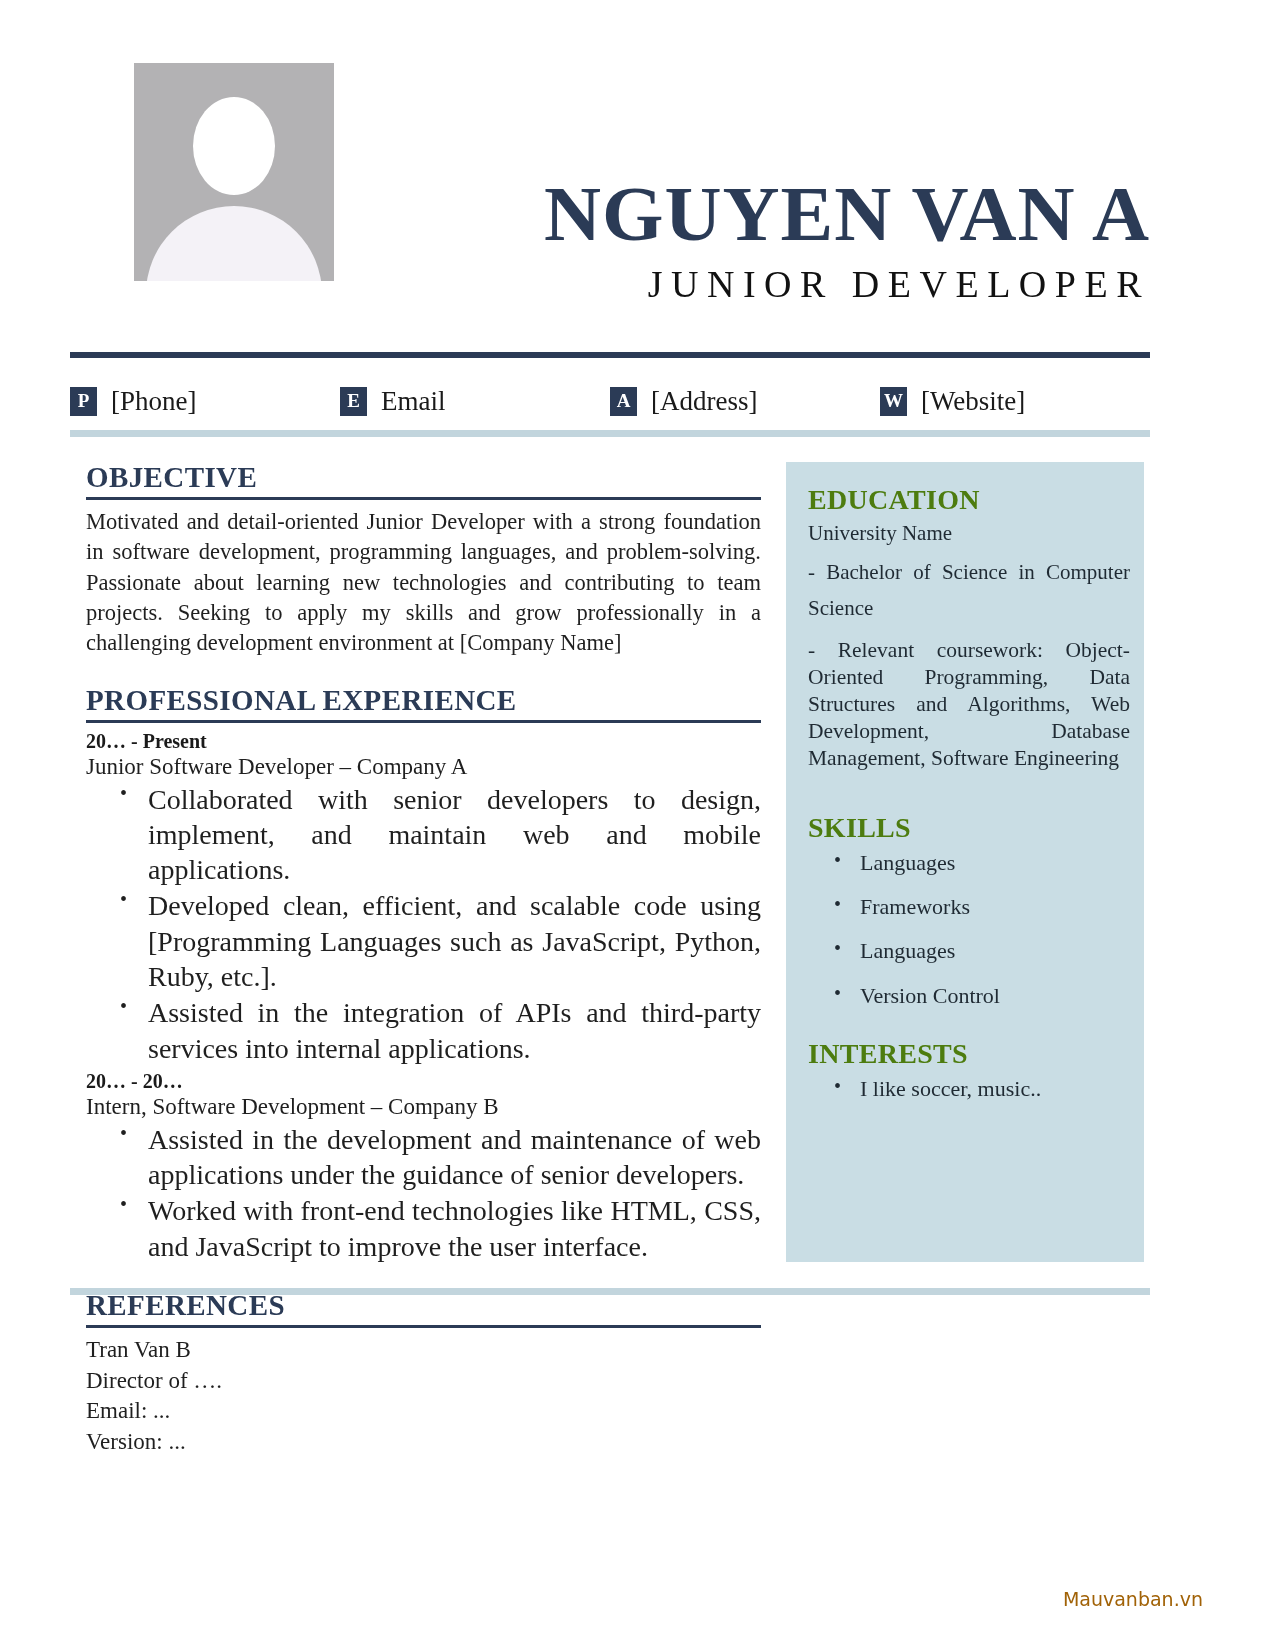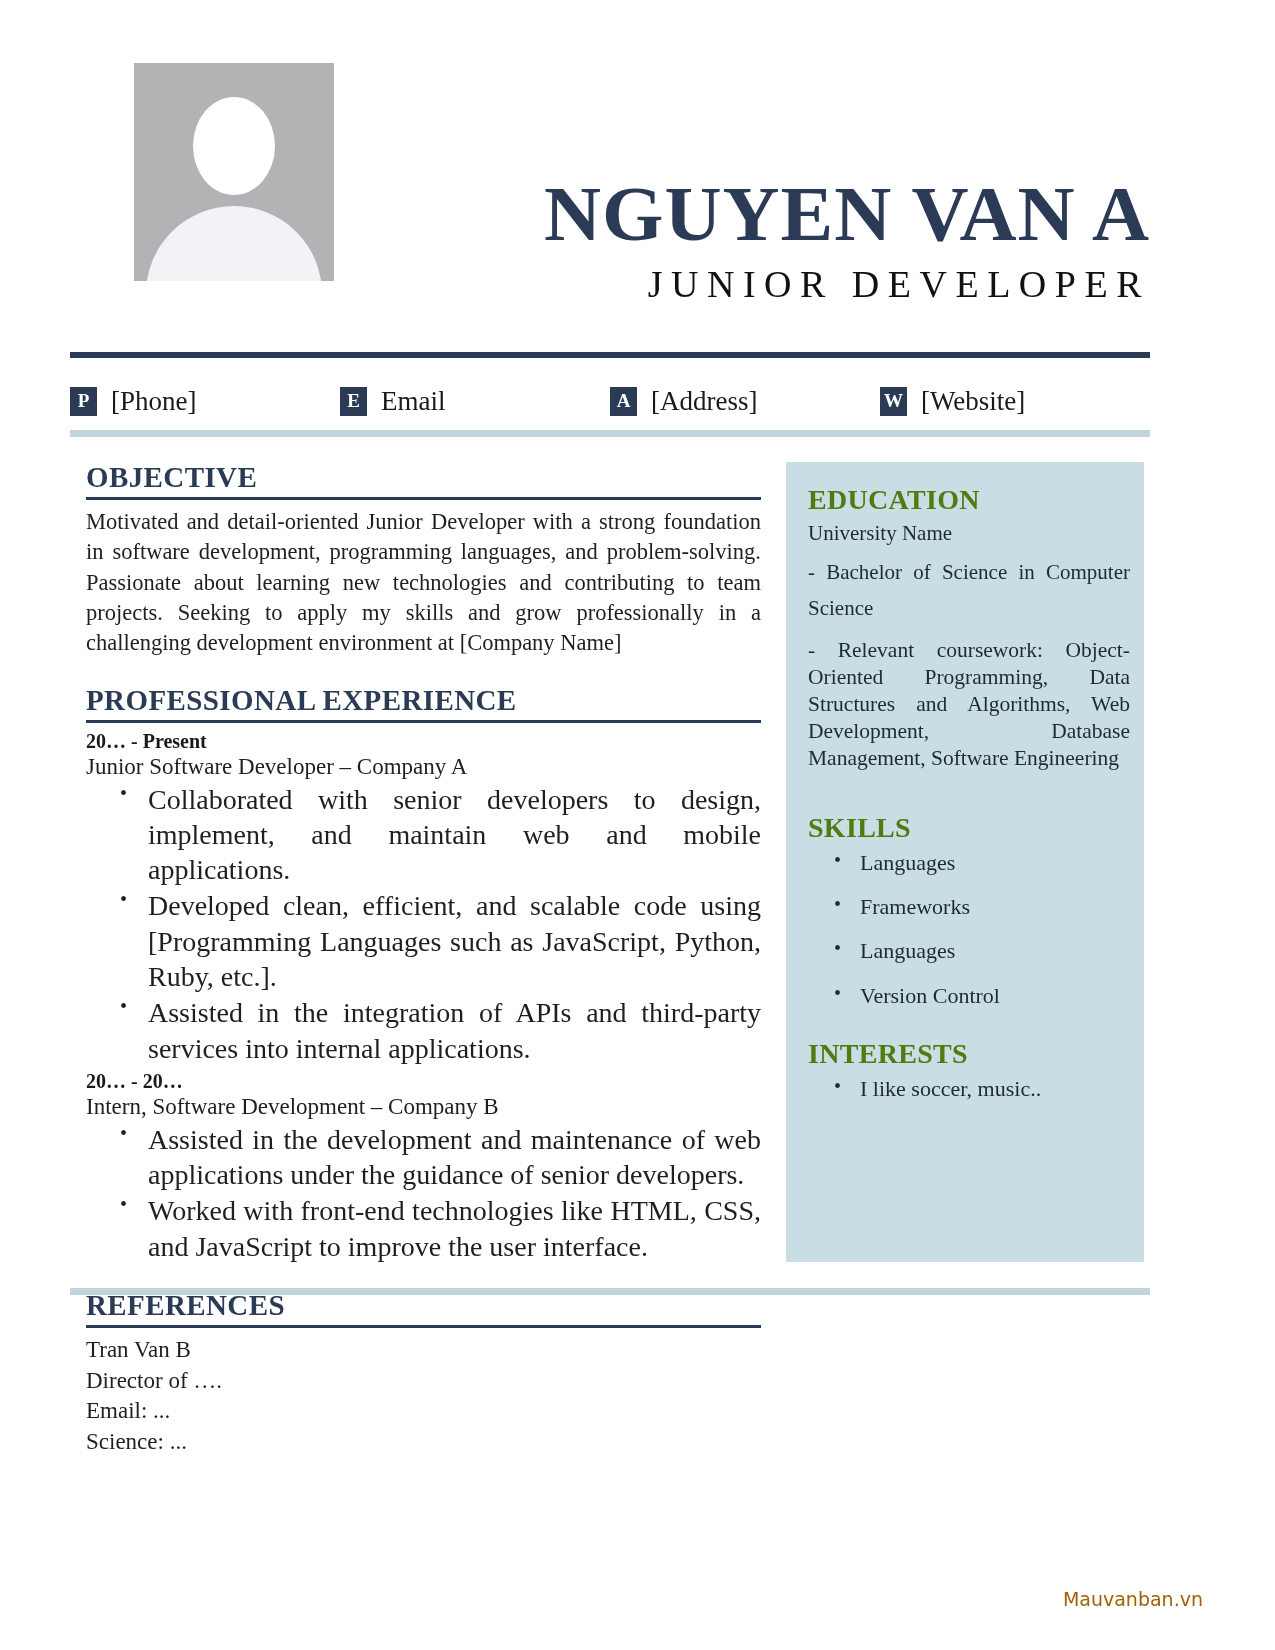--- a/index.html
+++ b/index.html
@@ -342,21 +342,21 @@
         </ul>
       </div>
     </div>
 
     <div style="margin-top:26px;">
       <div class="sec-head">REFERENCES</div>
       <div class="sec-rule"></div>
       <div class="ref-line">Tran Van B</div>
       <div class="ref-line">Director of ….</div>
       <div class="ref-line">Email: ...</div>
-      <div class="ref-line">Science: ...</div>
+      <div class="ref-line">Version: ...</div>
     </div>
 
   </div>
 
   <div class="sidebar">
     <div class="sb-inner">
 
       <div>
         <div class="sb-head">EDUCATION</div>
         <div class="sb-text">University Name</div>

